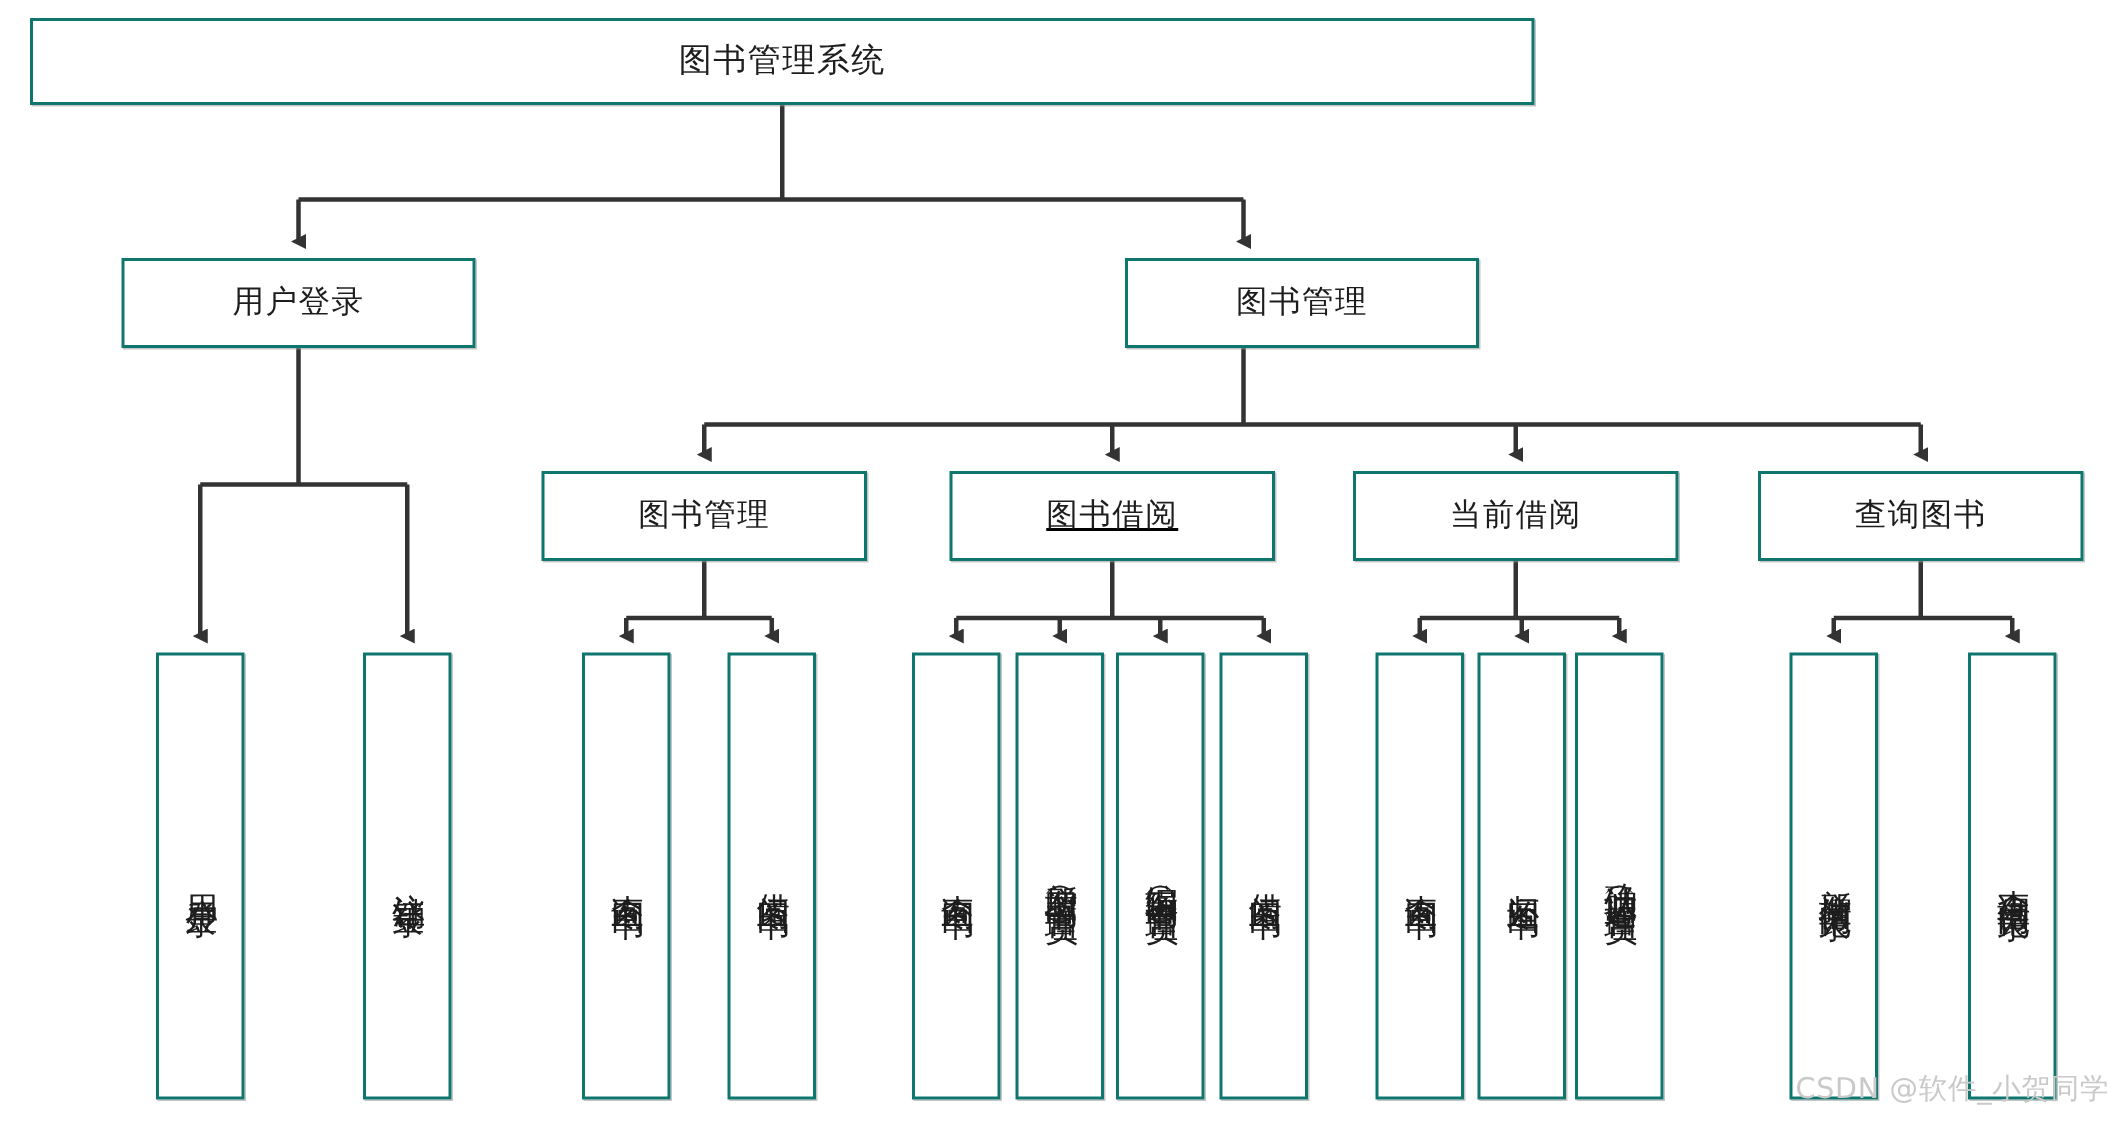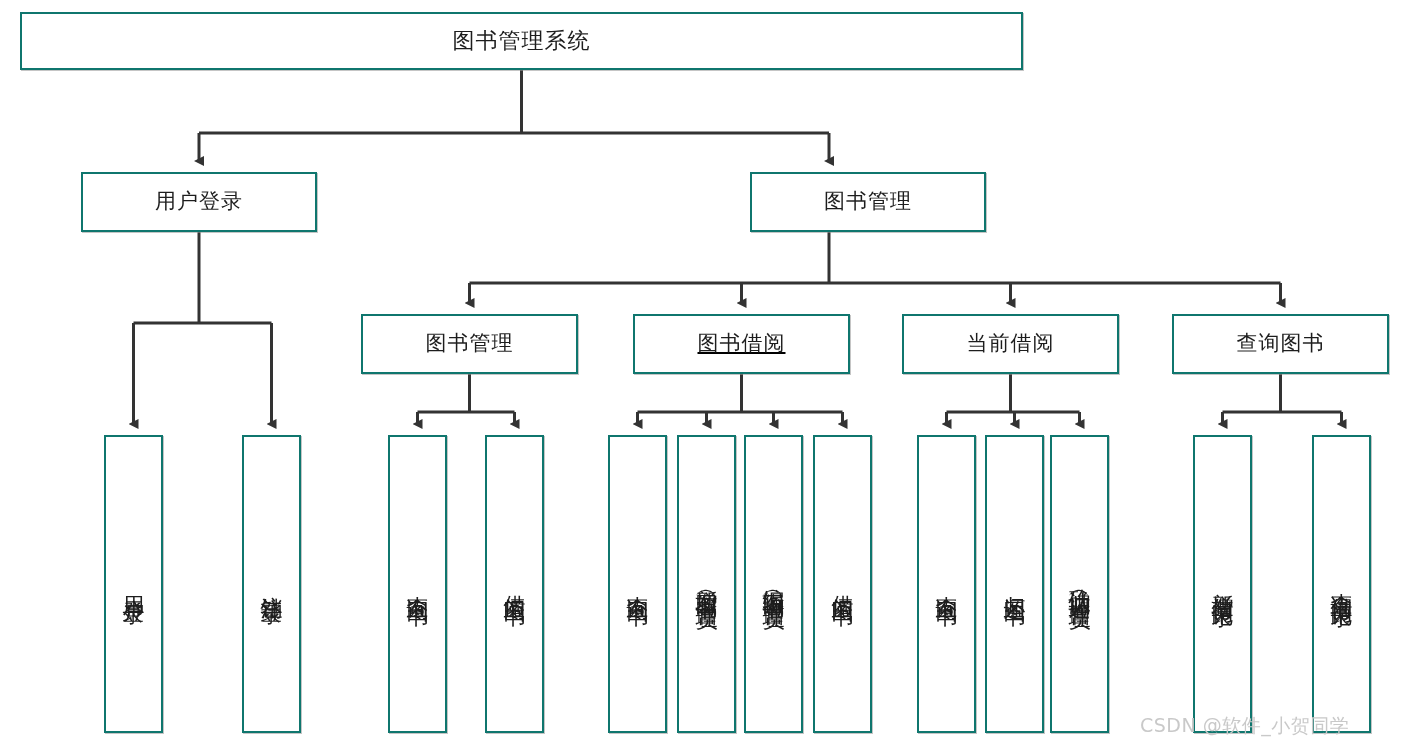--- a/index.html
+++ b/index.html
@@ -170,15 +170,15 @@
         <span class="node-label">确认归还（管理员）</span>
       </div>
       <div class="node leaf" style="left: 1193px; top: 435px; width: 59px; height: 298px;">
         <span class="node-label">新增借阅记录</span>
       </div>
       <div class="node leaf" style="left: 1312px; top: 435px; width: 59px; height: 298px;">
         <span class="node-label">查询借阅记录</span>
       </div>
     </div>
 
-  <div class="watermark" style="left: 1140px; top: 713px;">CSDN @软件_小贺同学</div>
+  <div class="watermark" style="left: 1197px; top: 713px;">CSDN @软件_小贺同学</div>
 
 </div>
 
 </body></html>

